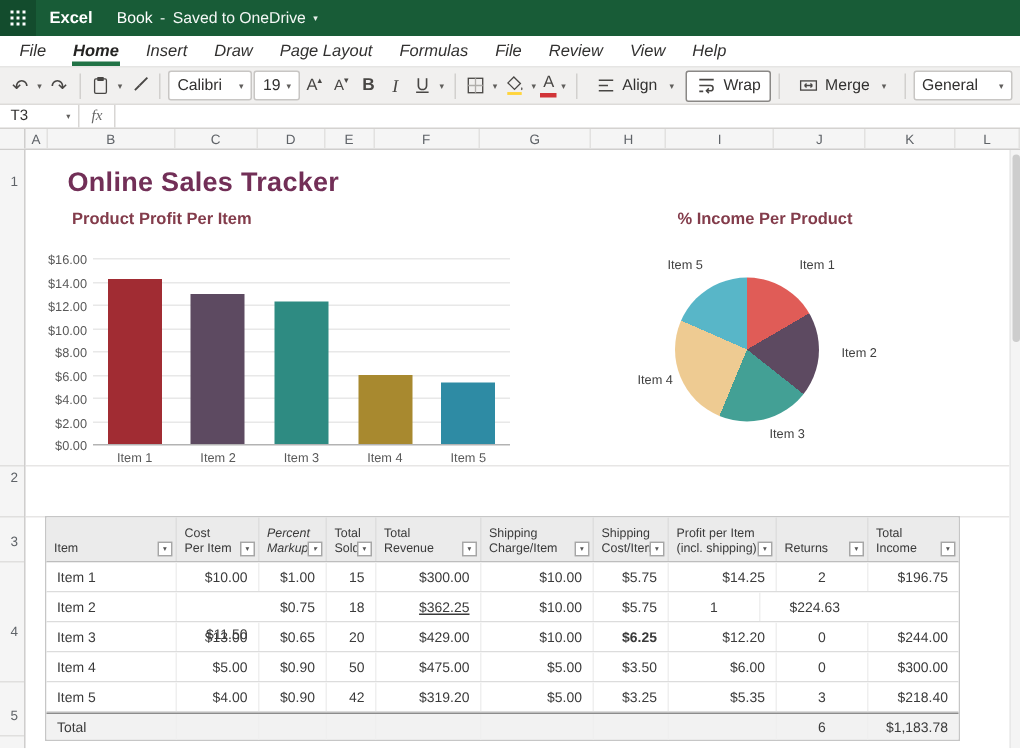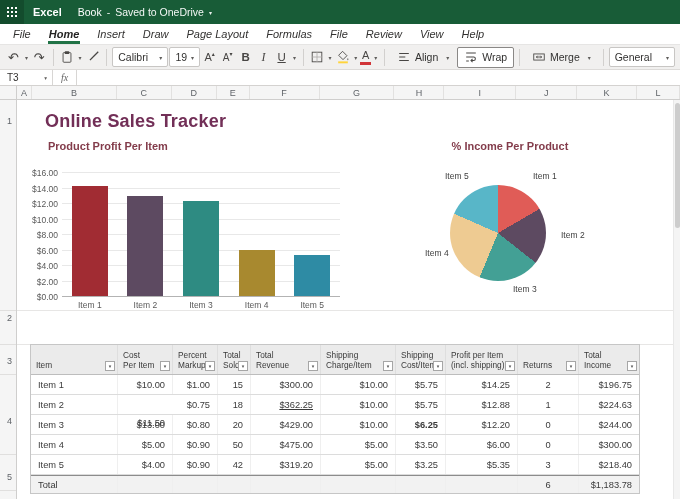--- a/index.html
+++ b/index.html
@@ -331,21 +331,21 @@
         <div class="pie-label" style="left: 128px; top: 146px;">Item 3</div>
         <div class="pie-label" style="left: 40px; top: 110px;">Item 4</div>
         <div class="pie-label" style="left: 60px; top: 33px;">Item 5</div>
       </div>
 
     <div class="sales-table">
         <div class="t-header">
           <div class="t-h-cell" style="width: 87px;"><div class="t-h-text">Item</div><div class="filter-btn">▾</div></div>
           <div class="t-h-cell" style="width: 55px;"><div class="t-h-text">Cost
 Per Item</div><div class="filter-btn">▾</div></div>
-          <div class="t-h-cell" style="width: 45px;"><div class="t-h-text">Percent
+          <div class="t-h-cell" style="width: 45px; font-style: italic;"><div class="t-h-text">Percent
 Markup</div><div class="filter-btn">▾</div></div>
           <div class="t-h-cell" style="width: 33px;"><div class="t-h-text">Total
 Sold</div><div class="filter-btn">▾</div></div>
           <div class="t-h-cell" style="width: 70px;"><div class="t-h-text">Total
 Revenue</div><div class="filter-btn">▾</div></div>
           <div class="t-h-cell" style="width: 75px;"><div class="t-h-text">Shipping
 Charge/Item</div><div class="filter-btn">▾</div></div>
           <div class="t-h-cell" style="width: 50px;"><div class="t-h-text">Shipping
 Cost/Item</div><div class="filter-btn">▾</div></div>
           <div class="t-h-cell" style="width: 72px;"><div class="t-h-text">Profit per Item
@@ -367,28 +367,27 @@
           <div class="t-cell" style="width: 60px; justify-content: flex-end;">$196.75</div>
         </div>
         <div class="t-row">
           <div class="t-cell" style="width: 87px; justify-content: flex-start;">Item 2</div>
           <div class="t-cell" style="width: 55px; justify-content: flex-end; margin-top: 28px;">$11.50</div>
           <div class="t-cell" style="width: 45px; justify-content: flex-end;">$0.75</div>
           <div class="t-cell" style="width: 33px; justify-content: flex-end;">18</div>
           <div class="t-cell" style="width: 70px; justify-content: flex-end; text-decoration: underline;">$362.25</div>
           <div class="t-cell" style="width: 75px; justify-content: flex-end;">$10.00</div>
           <div class="t-cell" style="width: 50px; justify-content: flex-end;">$5.75</div>
-          <div class="t-cell" style="width: 72px; justify-content: flex-end;">$12.88</div>
           <div class="t-cell" style="width: 61px; justify-content: center;">1</div>
           <div class="t-cell" style="width: 60px; justify-content: flex-end;">$224.63</div>
         </div>
         <div class="t-row">
           <div class="t-cell" style="width: 87px; justify-content: flex-start;">Item 3</div>
           <div class="t-cell" style="width: 55px; justify-content: flex-end;">$13.00</div>
-          <div class="t-cell" style="width: 45px; justify-content: flex-end;">$0.80</div>
+          <div class="t-cell" style="width: 45px; justify-content: flex-end;">$0.65</div>
           <div class="t-cell" style="width: 33px; justify-content: flex-end;">20</div>
           <div class="t-cell" style="width: 70px; justify-content: flex-end;">$429.00</div>
           <div class="t-cell" style="width: 75px; justify-content: flex-end;">$10.00</div>
           <div class="t-cell" style="width: 50px; justify-content: flex-end; font-weight: bold;">$6.25</div>
           <div class="t-cell" style="width: 72px; justify-content: flex-end;">$12.20</div>
           <div class="t-cell" style="width: 61px; justify-content: center;">0</div>
           <div class="t-cell" style="width: 60px; justify-content: flex-end;">$244.00</div>
         </div>
         <div class="t-row">
           <div class="t-cell" style="width: 87px; justify-content: flex-start;">Item 4</div>

